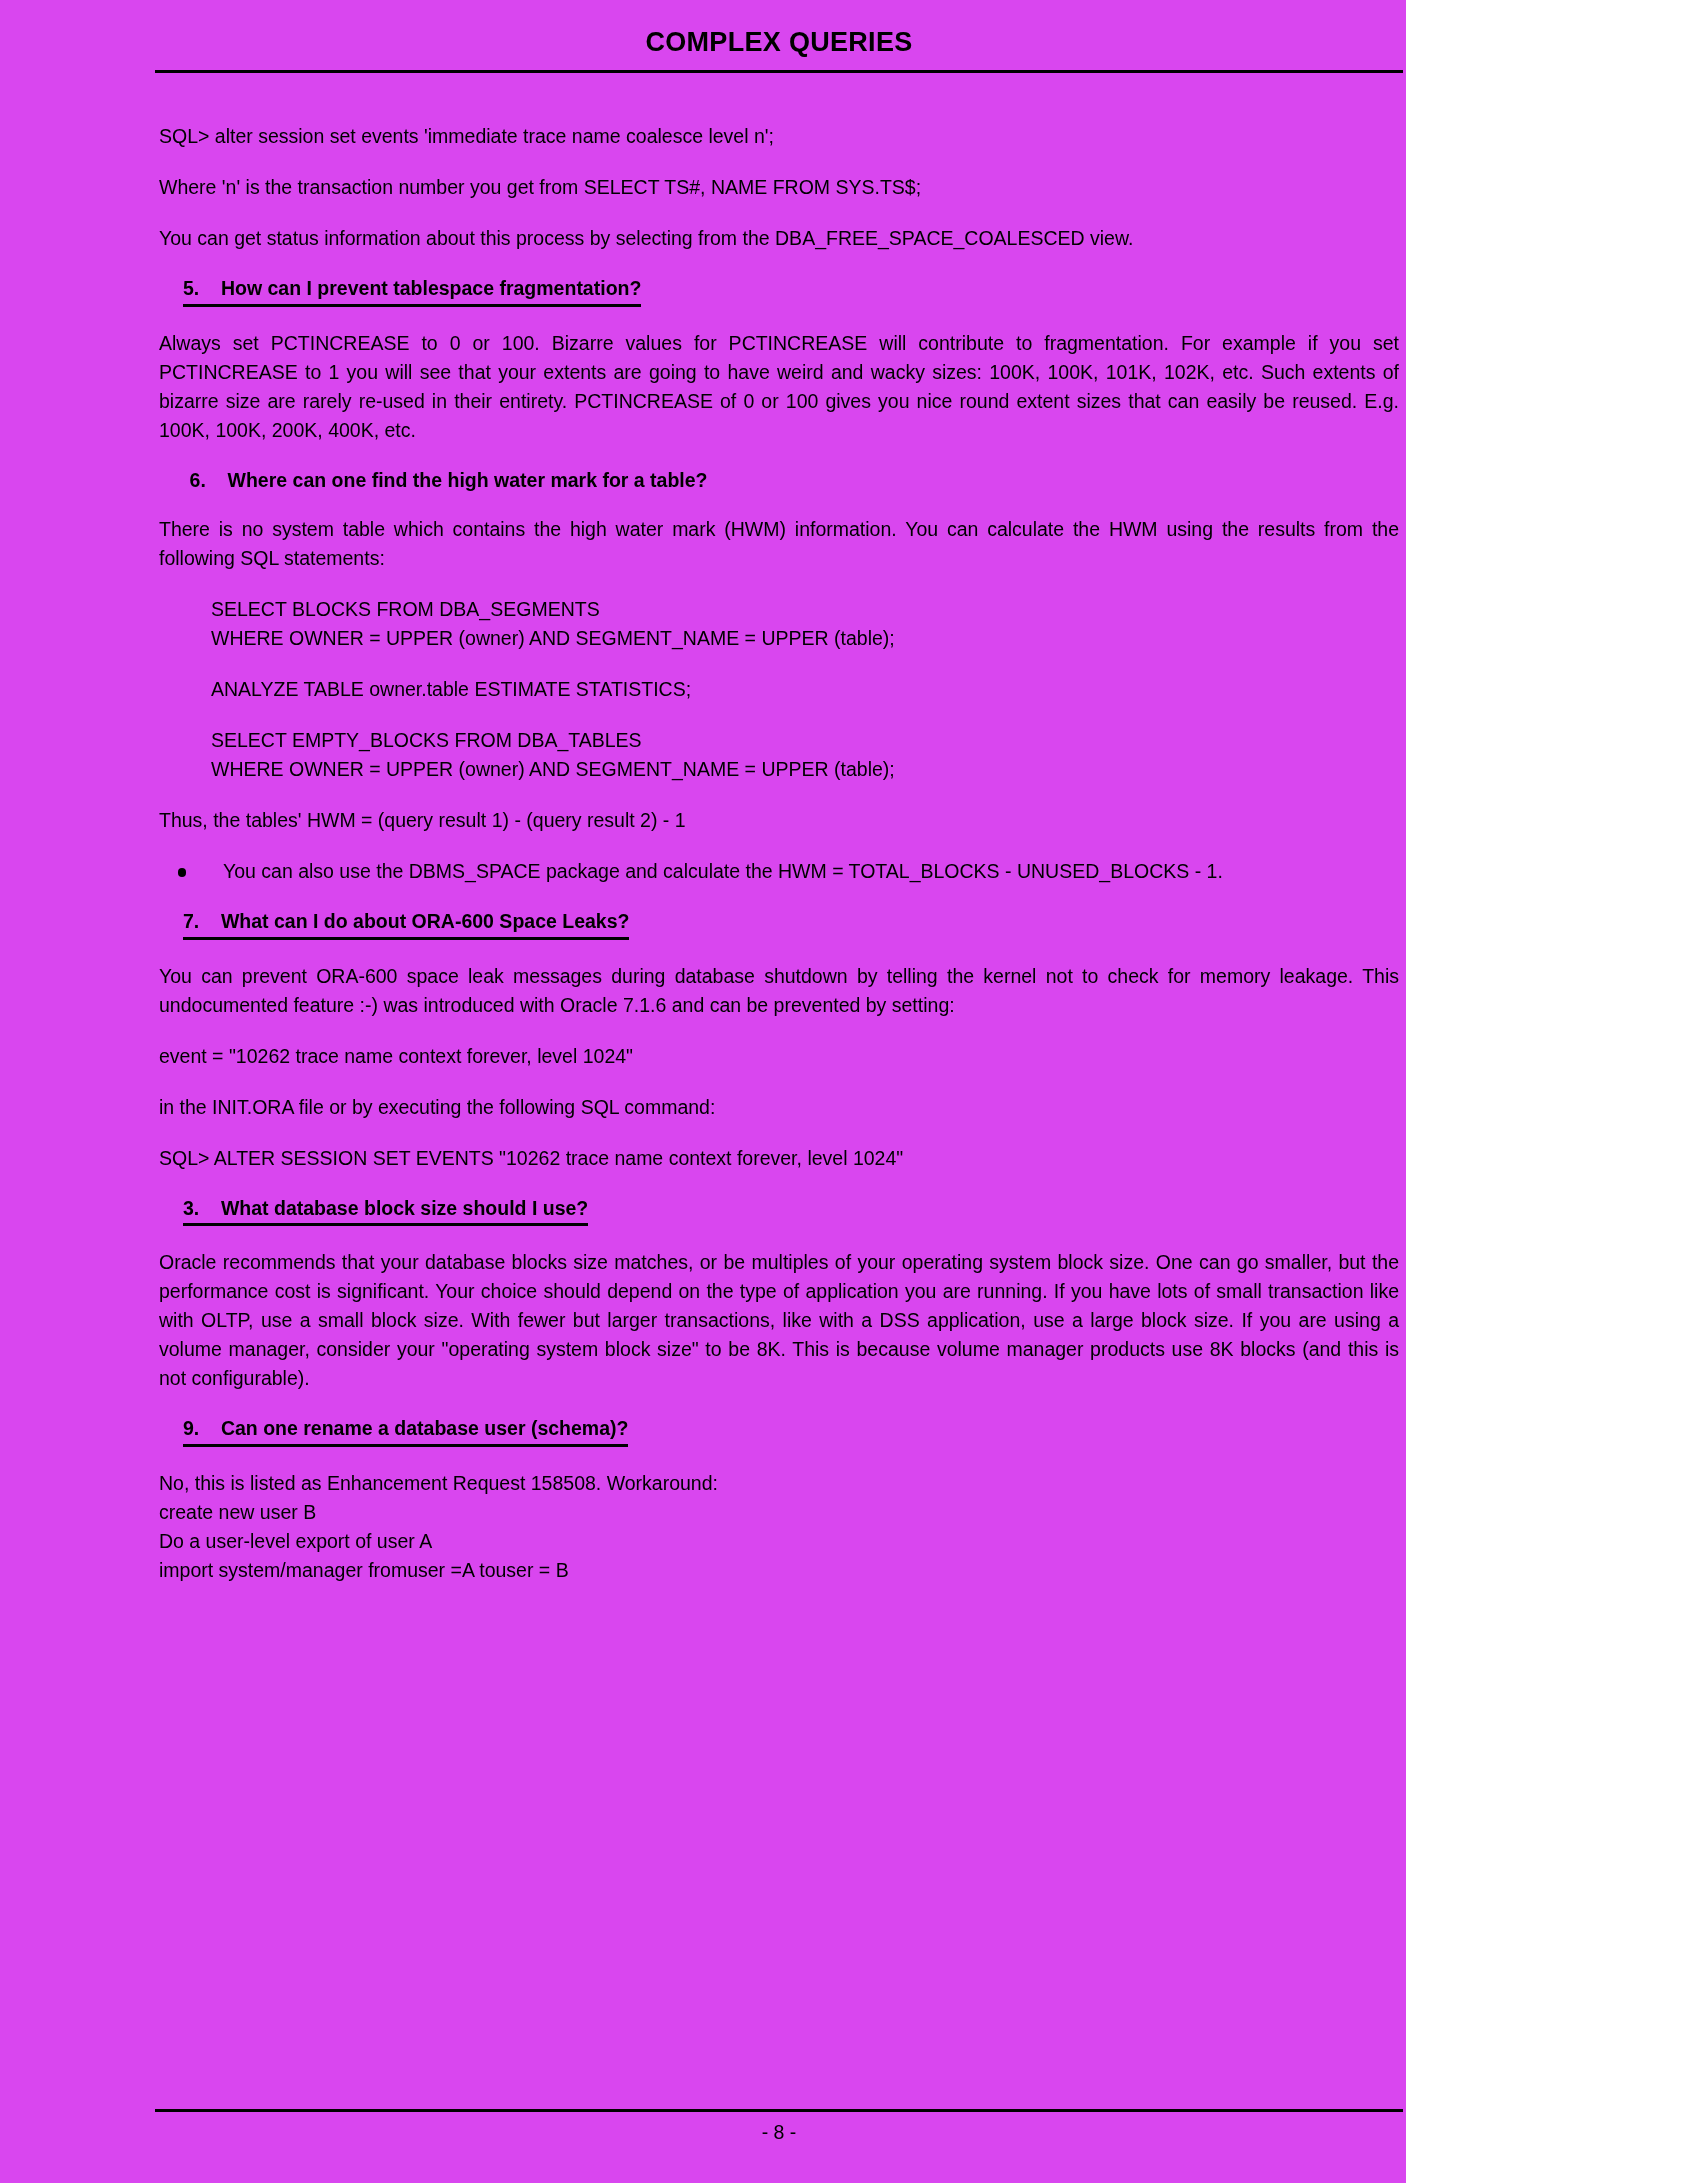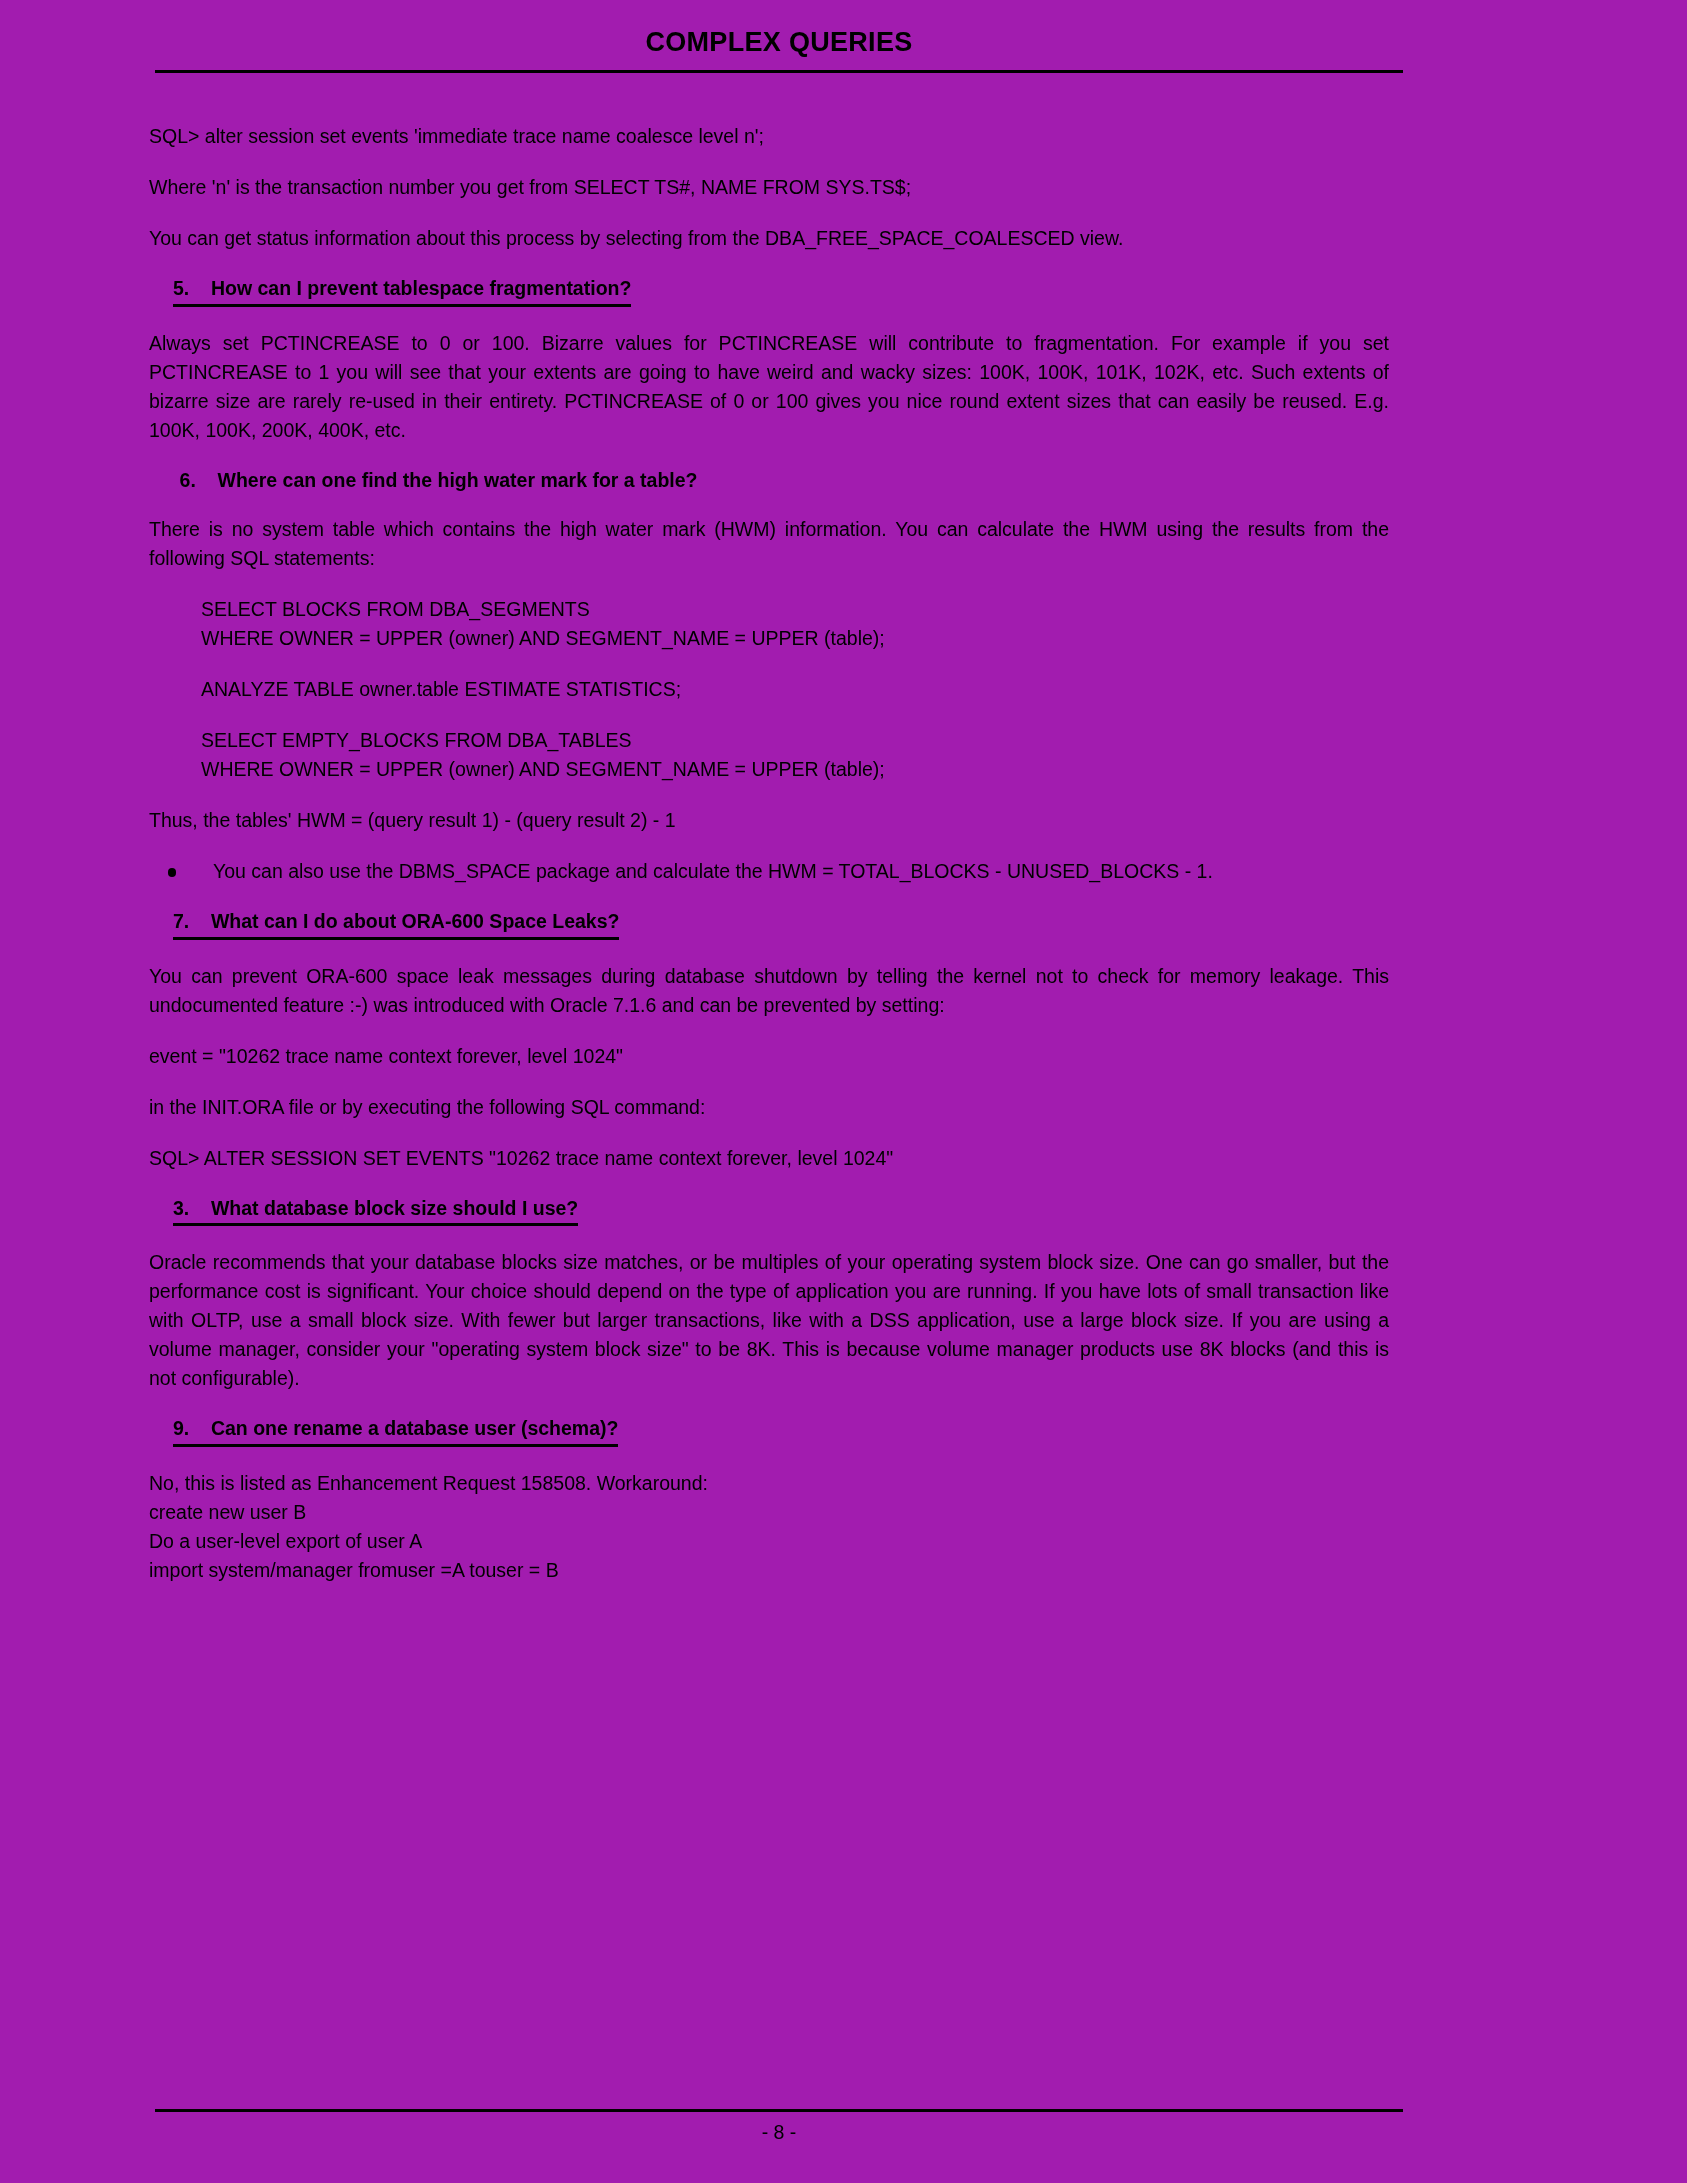--- a/index.html
+++ b/index.html
@@ -7,23 +7,23 @@
     margin: 0;
     padding: 0;
     background: #ffffff;
   }
   body {
     font-family: "Liberation Sans", sans-serif;
     color: #000000;
   }
   .page {
     position: relative;
-    width: 1687px;
+    width: 1406px;
     height: 2183px;
-    background: #a21caf;
+    background: #d946ef;
     box-sizing: border-box;
     overflow: hidden;
   }
 
   
   .page-header {
     position: absolute;
     left: 155px;
     top: 26.5px;
     width: 1248px;
@@ -40,21 +40,21 @@
     border: 0;
     border-top: 3.3px solid #000000;
     margin: 0;
     width: 100%;
     height: 0;
   }
 
   
   .content {
     position: absolute;
-    left: 149px;
+    left: 159px;
     top: 122px;
     width: 1240px;
     font-size: 19.5px;
     line-height: 29px;
   }
 
   .para {
     margin: 0 0 22px 0;
     text-align: justify;
     text-justify: inter-word;

